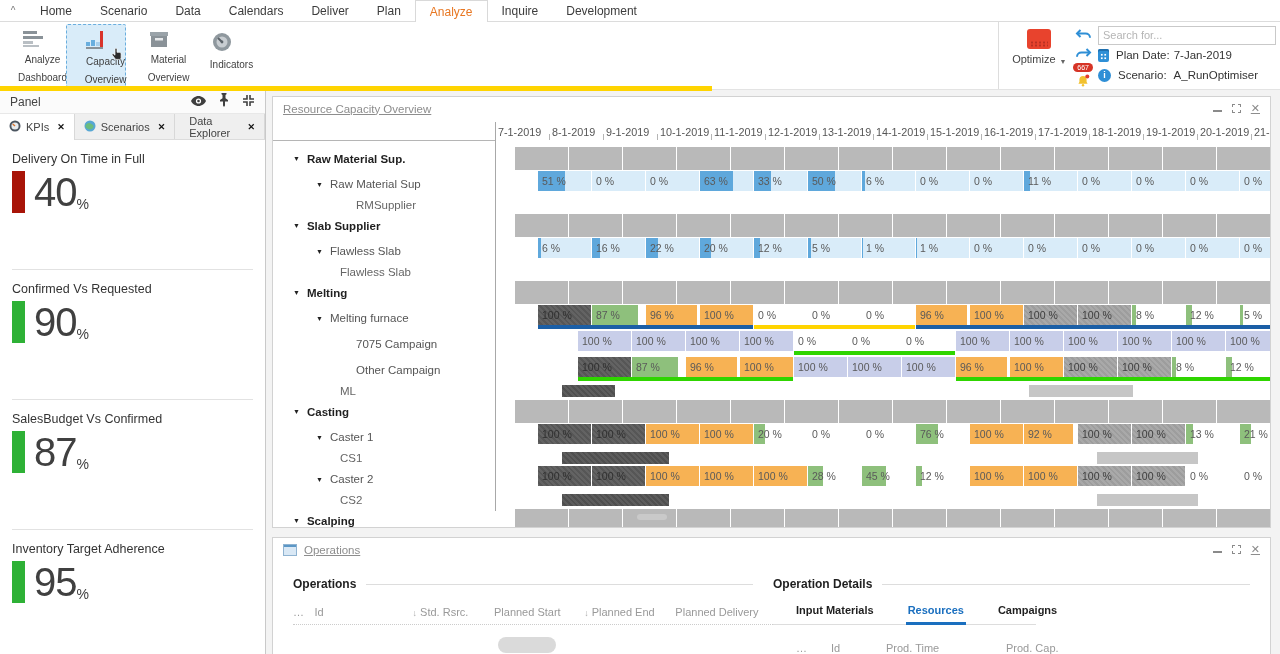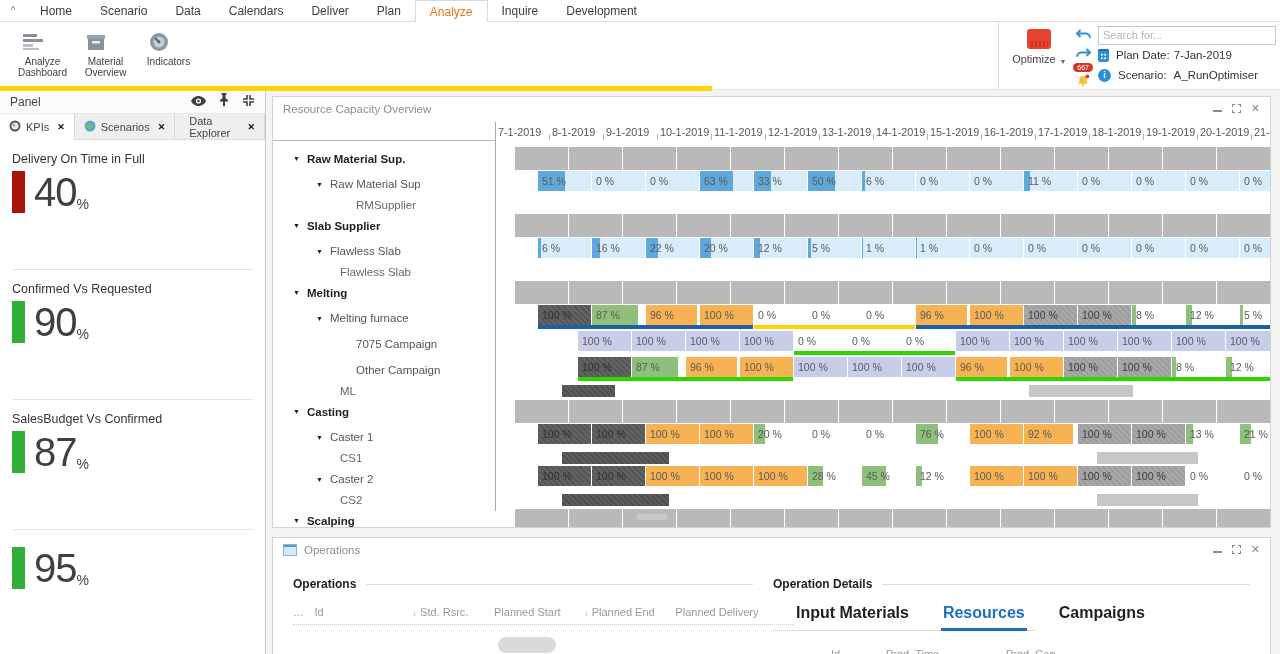--- a/index.html
+++ b/index.html
@@ -11,21 +11,21 @@
   .mb-chevron{width:26px;display:flex;align-items:center;justify-content:center;color:#777;font-size:10px;cursor:default;}
   .menu-item{display:flex;align-items:center;padding:0 14px;cursor:default;}
   .menu-item.active{color:#e87722;background:#fff;border:1px solid #d9d9d9;border-bottom:none;margin-bottom:-1px;}
 
   
   .ribbon{height:67px;background:#fff;position:relative;border-bottom:1px solid #e3e3e3;}
   .tools{display:flex;padding:2px 0 0 3px;gap:3px;}
   .tool{width:58px;height:58px;display:flex;flex-direction:column;align-items:center;padding-top:3px;border:1px solid transparent;border-radius:2px;}
   .tool.selected{background:#d9ecf9;border:1px dashed #6aaede;}
   .ticon{height:27px;display:flex;align-items:center;justify-content:center;position:relative;}
-  .tlabel{font-size:10px;color:#3f3f3f;text-align:center;line-height:11px;margin-top:1px;margin-left:19px;}
+  .tlabel{font-size:10px;color:#3f3f3f;text-align:center;line-height:18px;margin-top:1px;margin-left:19px;}
   .cursor-overlay{position:absolute;bottom:-14px;left:28px;z-index:6;}
   .yellowbar{position:absolute;left:0;bottom:-2px;width:712px;height:5px;background:#ffd400;z-index:5;}
 
   .rightcluster{position:absolute;right:0;top:0;height:100%;display:flex;border-left:1px solid #ddd;padding-left:8px;}
   .opt{width:64px;display:flex;flex-direction:column;align-items:center;padding-top:7px;}
   .opt-ico{width:24px;height:20px;background:#e8432d;border-radius:3px;position:relative;}
   .opt-ico:after{content:"";position:absolute;left:3px;right:3px;bottom:2px;height:6px;background:radial-gradient(circle,#b93022 1px,transparent 1.2px);background-size:4px 3px;}
   .opt-row{display:flex;align-items:flex-end;gap:4px;font-size:11px;color:#444;margin-top:4px;}
   .caret{font-size:7px;color:#666;}
   .histcol{display:flex;flex-direction:column;align-items:center;margin:6px 5px 0 2px;}
@@ -55,21 +55,21 @@
   .kpi:first-child{border-top:none;}
   .kpi-title{font-size:12.5px;color:#333;}
   .kpi-vrow{display:flex;align-items:flex-start;margin-top:5px;}
   .kpi-bar{width:13px;height:42px;margin-right:9px;}
   .kpi-num{font-size:40px;color:#404040;line-height:42px;letter-spacing:-1px;}
   .kpi-unit{font-size:14px;color:#404040;align-self:flex-end;margin-bottom:1px;}
 
   .main{flex:1;min-width:0;padding:6px 9px 0 6px;display:flex;flex-direction:column;gap:9px;}
   .panelbox{background:#fff;border:1px solid #d2d2d2;position:relative;}
   .rco{height:430px;}
-  .pb-header{height:23px;display:flex;align-items:center;padding:0 10px;font-size:11.5px;color:#8d8d8d;}
+  .pb-header{height:23px;display:flex;align-items:center;padding:0 10px;font-size:11.5px;color:#8d8d8d;text-decoration:underline;}
   .win-icons{margin-left:auto;display:flex;gap:10px;align-items:center;}
   .w-min{width:9px;height:2px;background:#8a8a8a;margin-top:5px;}
   .w-max{width:7px;height:7px;border:1px dashed #8a8a8a;}
   .w-close{font-size:11px;color:#8a8a8a;line-height:1;}
 
   .grid{position:absolute;top:23px;left:0;right:0;bottom:0;overflow:hidden;}
   .vline{position:absolute;left:222px;top:2px;bottom:16px;width:1px;background:#a8a8a8;z-index:3;}
   .ghead{display:flex;height:21px;}
   .gh-tree{width:222px;border-bottom:1px solid #b5b5b5;}
   .gh-cells{width:775px;overflow:hidden;position:relative;}
@@ -118,21 +118,21 @@
   .ops-body{display:flex;padding:16px 20px 0 20px;}
   .ops-left{width:460px;flex:none;}
   .sec-title{display:flex;align-items:center;font-size:12px;font-weight:bold;color:#1f1f1f;gap:10px;}
   .sec-title:after{content:"";flex:1;height:1px;background:#ddd;}
   .ops-cols{display:flex;margin-top:15px;font-size:11px;color:#999;border-bottom:1px dotted #ccc;padding-bottom:6px;width:500px;}
   .ops-col{white-space:nowrap;}
   .sortg{color:#aaa;font-size:9px;margin-right:3px;}
   .db-icon{margin:12px 0 0 205px;width:58px;}
   .cyl{height:16px;border-radius:8px;background:#dadada;margin-top:3px;}
   .ops-right{margin-left:20px;flex:1;min-width:0;}
-  .det-tabs{display:flex;margin-top:13px;font-size:16px;font-weight:bold;color:#1f1f1f;border-bottom:1px solid #ddd;padding:0 0 8px 23px;width:240px;gap:34px;}
+  .det-tabs{display:flex;margin-top:13px;font-size:11px;font-weight:bold;color:#1f1f1f;border-bottom:1px solid #ddd;padding:0 0 8px 23px;width:240px;gap:34px;}
   .det-tab{position:relative;white-space:nowrap;}
   .det-tab.active{color:#1a6fbf;}
   .det-tab.active:after{content:"";position:absolute;left:-2px;right:-2px;bottom:-9px;height:3px;background:#1a6fbf;}
   .det-cols{display:flex;margin-top:17px;font-size:11px;color:#999;border-bottom:1px solid #ccc;padding:0 0 7px 23px;width:350px;}
 </style>
 </head>
 <body>
 
 <div class="menubar">
   <div class="mb-chevron">^</div>
@@ -154,20 +154,35 @@
       <div class="tool">
         <div class="ticon">
           <svg width="26" height="22" viewBox="0 0 26 22">
             <rect x="3" y="3" width="14" height="3" fill="#8a9298"></rect>
             <rect x="3" y="8" width="20" height="3" fill="#8a9298"></rect>
             <rect x="3" y="13" width="10" height="3" fill="#b9bfc4"></rect>
             <rect x="3" y="17" width="16" height="2" fill="#b9bfc4"></rect>
           </svg>
         </div>
         <div class="tlabel">Analyze Dashboard</div>
+      </div>
+      <div class="tool selected">
+        <div class="ticon">
+          <svg width="26" height="24" viewBox="0 0 26 24">
+            <rect x="3" y="14" width="4" height="4" fill="#69aede"></rect>
+            <rect x="8" y="12" width="4" height="6" fill="#69aede"></rect>
+            <rect x="13" y="14" width="4" height="4" fill="#a9cfeb"></rect>
+            <rect x="17" y="3" width="3" height="16" fill="#d9342b"></rect>
+            <rect x="3" y="19" width="17" height="2" fill="#8a9298"></rect>
+          </svg>
+          <span class="cursor-overlay"><svg width="11" height="14" viewBox="0 0 11 14">
+              <path d="M4 1.2v6L2.6 5.9c-.9-.7-2 .3-1.3 1.2L4.6 11.4h4.1c.9 0 1.4-.6 1.4-1.4V6.3c0-1.5-.7-2-2.1-2H6V1.2C6-.2 4 -.2 4 1.2z" fill="#2b2b2b" stroke="#fff" stroke-width="0.7"></path>
+            </svg></span>
+        </div>
+        <div class="tlabel">Capacity Overview</div>
       </div>
       <div class="tool">
         <div class="ticon">
           <svg width="26" height="22" viewBox="0 0 26 22">
             <rect x="4" y="4" width="18" height="4" fill="#9aa3a9"></rect>
             <rect x="5" y="8" width="16" height="11" fill="#8a9298"></rect>
             <rect x="9" y="10" width="8" height="2.5" fill="#e8eaec"></rect>
           </svg>
         </div>
         <div class="tlabel">Material Overview</div>
@@ -296,20 +311,21 @@
         </div>
         <div class="kpi">
           <div class="kpi-title">SalesBudget Vs Confirmed</div>
           <div class="kpi-vrow">
             <div class="kpi-bar" style="background: rgb(46, 177, 54);"></div>
             <div class="kpi-num">87</div>
             <div class="kpi-unit">%</div>
           </div>
         </div>
         <div class="kpi">
+          <div class="kpi-title">Inventory Target Adherence</div>
           <div class="kpi-vrow">
             <div class="kpi-bar" style="background: rgb(46, 177, 54);"></div>
             <div class="kpi-num">95</div>
             <div class="kpi-unit">%</div>
           </div>
         </div>
       </div>
   </div>
 
   <div class="main">

